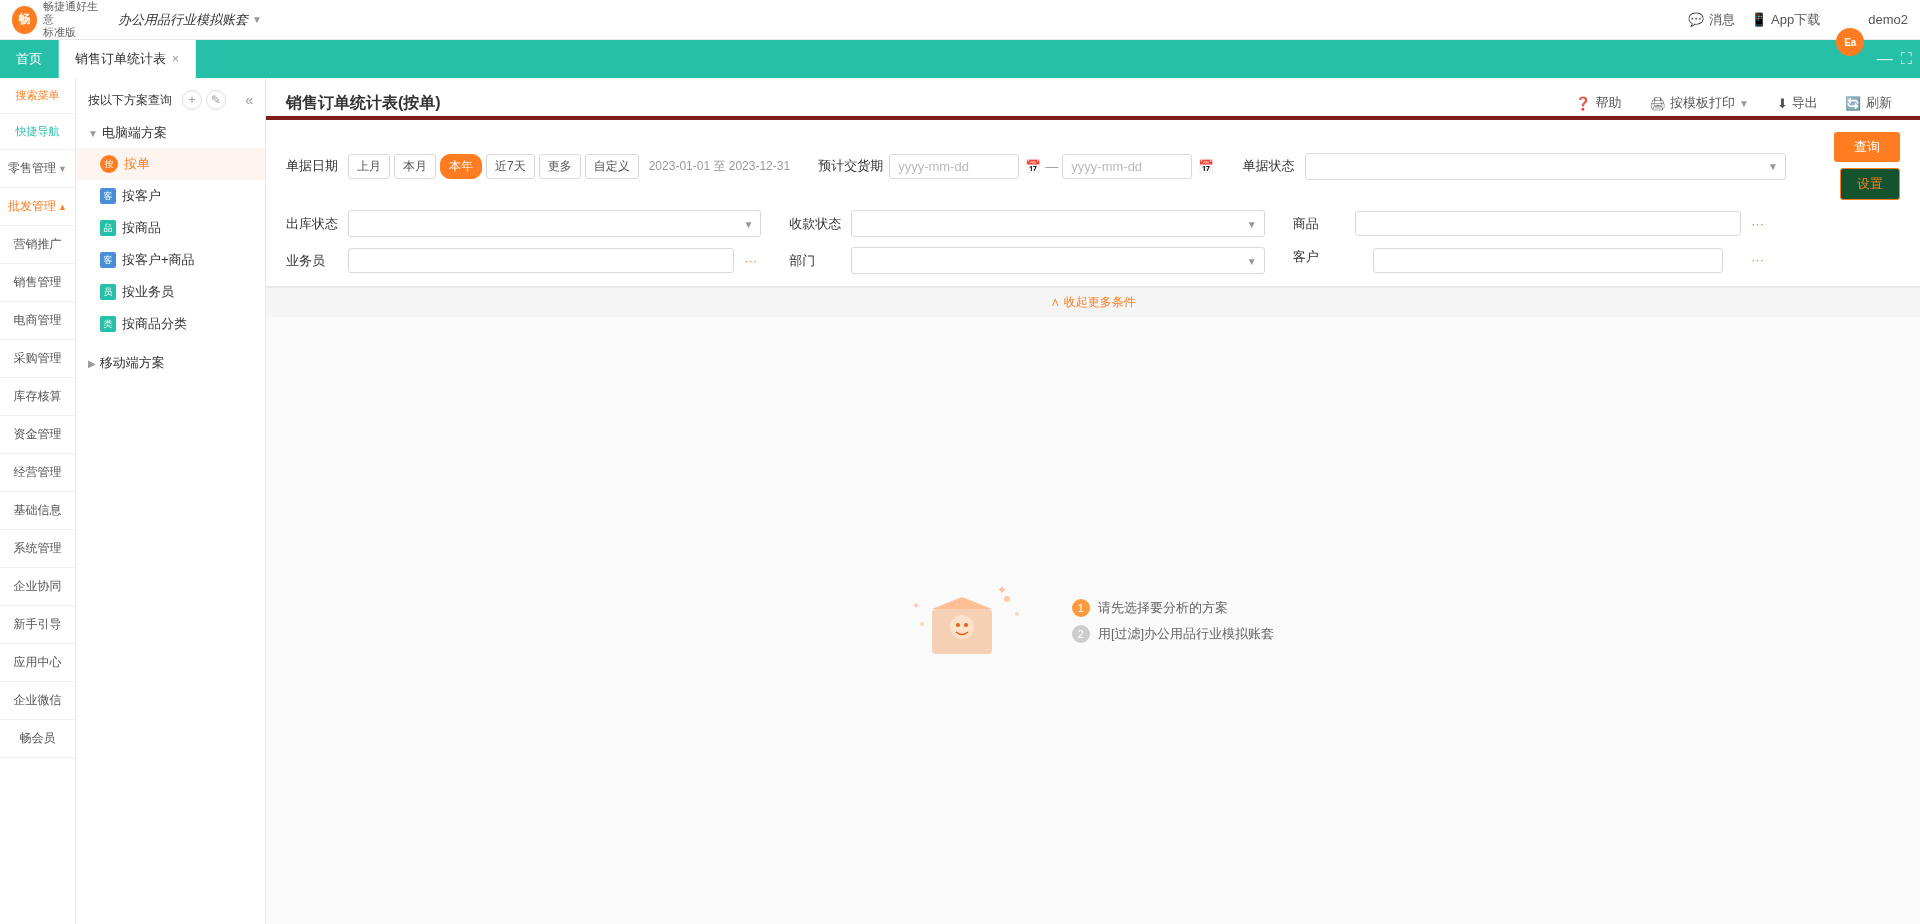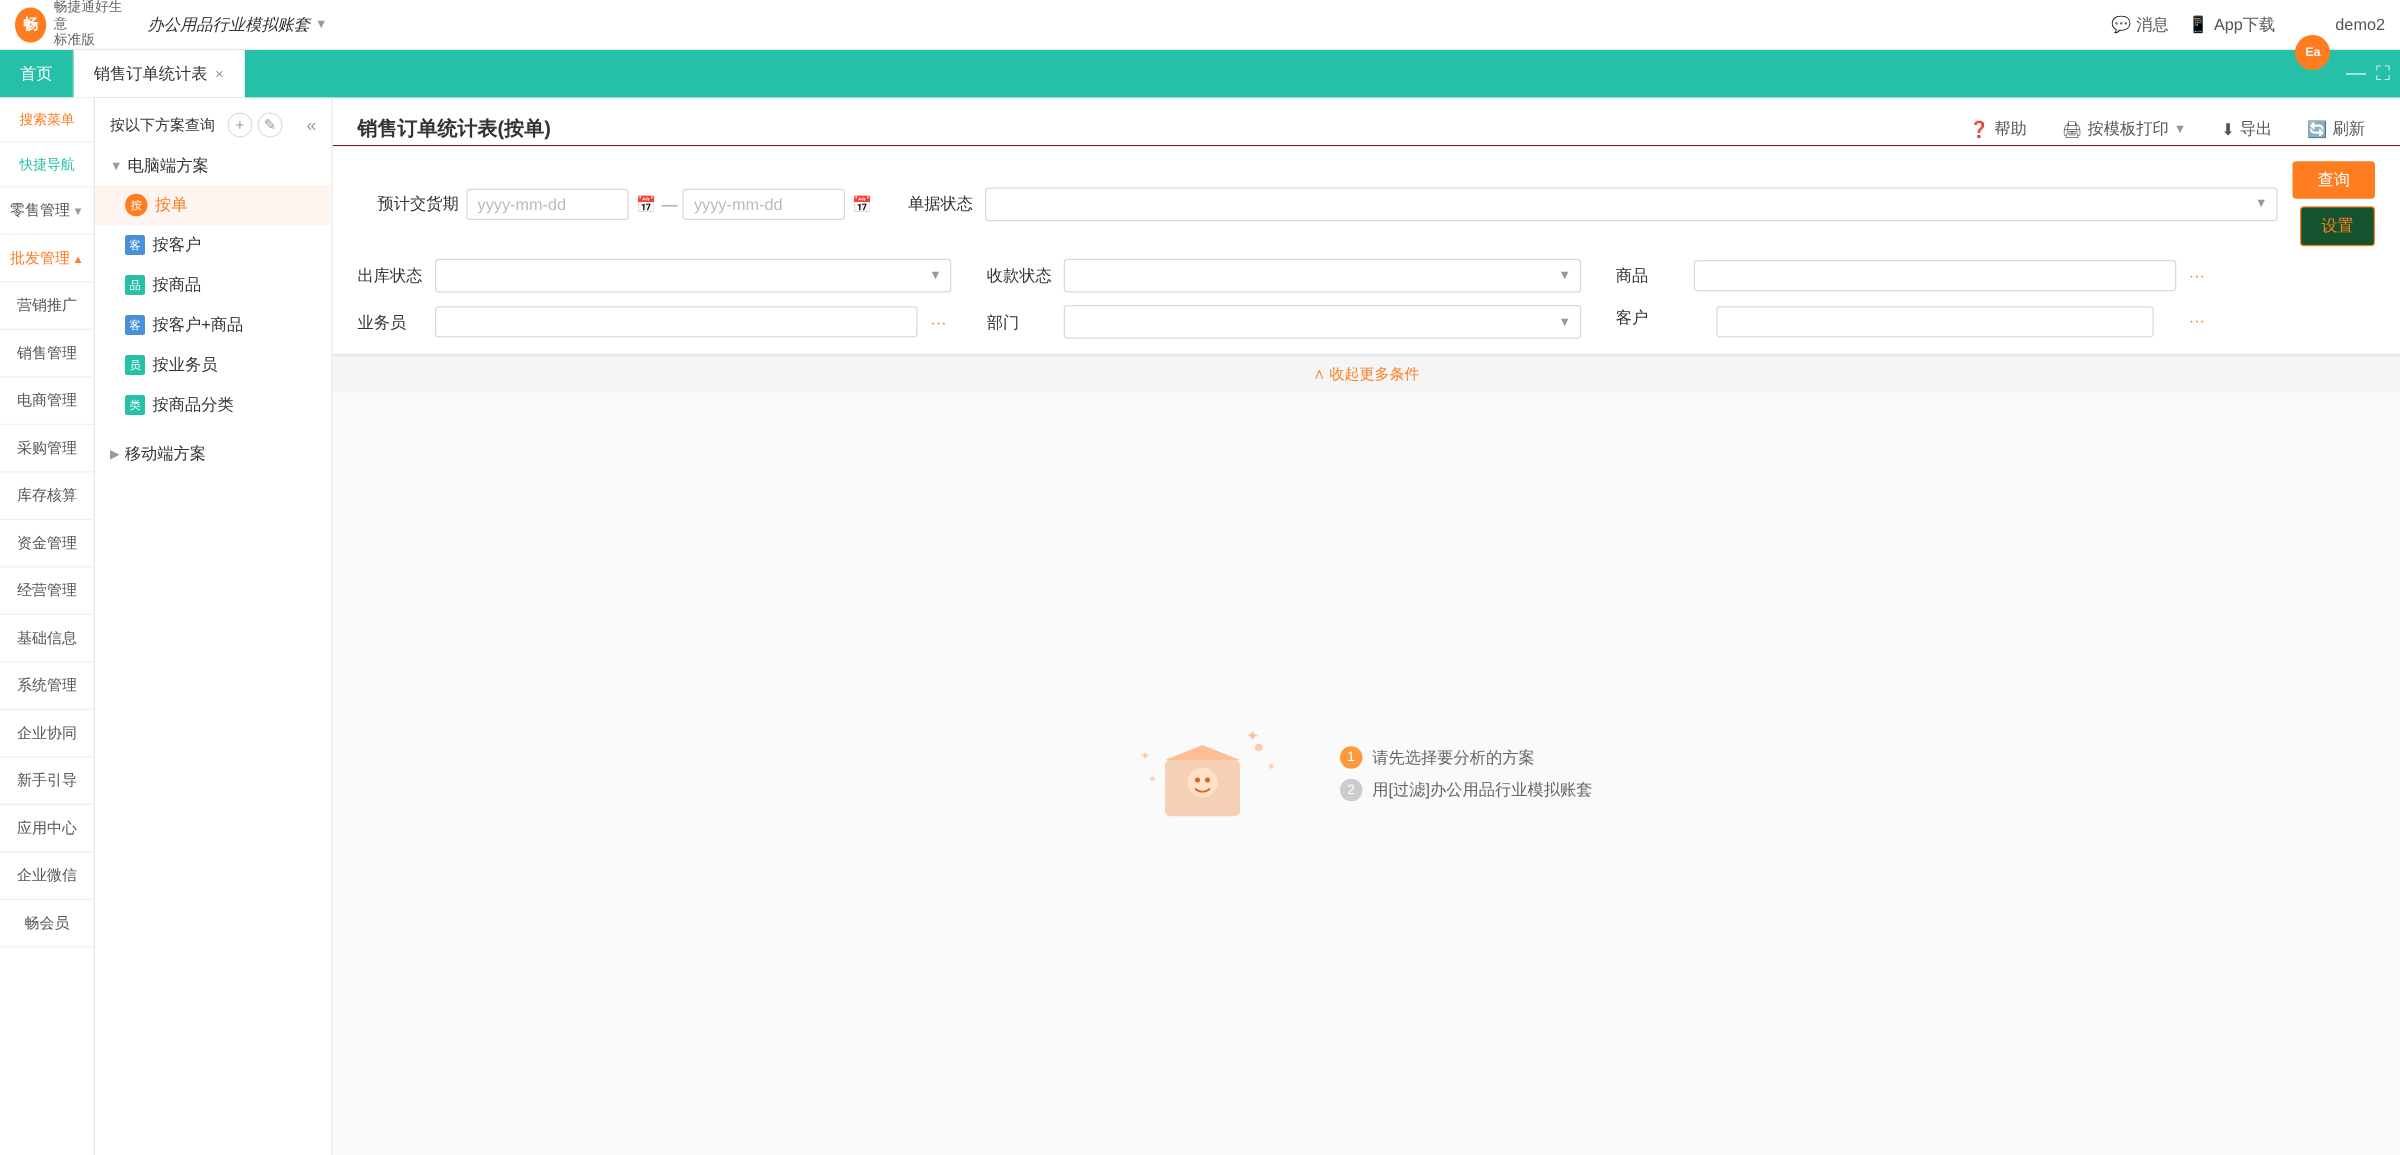--- a/index.html
+++ b/index.html
@@ -241,21 +241,21 @@
       flex: 1;
       display: flex;
       flex-direction: column;
       overflow: hidden;
     }
 
     
     .page-header {
       background: #fff;
       padding: 12px 20px 0 20px;
-      border-bottom: 1px solid #7f1d1d;
+      border-bottom: 4px solid #7f1d1d;
       display: flex;
       align-items: center;
     }
     .page-title {
       font-size: 16px;
       font-weight: bold;
       color: #333;
       flex: 1;
     }
     .page-actions {
@@ -352,20 +352,21 @@
     }
     .query-btn {
       background: #ff7c21;
       color: white;
       border: none;
       border-radius: 3px;
       padding: 6px 20px;
       font-size: 13px;
       cursor: pointer;
       white-space: nowrap;
+      margin-left: 36px;
     }
     .settings-btn {
       background: #14532d;
       color: #ff7c21;
       border: 1px solid #ff7c21;
       border-radius: 3px;
       padding: 6px 16px;
       font-size: 13px;
       cursor: pointer;
       white-space: nowrap;
@@ -629,20 +630,32 @@
             <span>🔄</span>
             <span>刷新</span>
           </div>
         </div>
       </div>
 
       <div class="filter-area">
 
         <div class="filter-row">
 
+          <div style="display:flex;align-items:center;gap:6px;flex:0 0 auto;">
+            <span class="filter-label">单据日期</span>
+            <div class="date-filter-group">
+              <button class="date-btn">上月</button>
+              <button class="date-btn">本月</button>
+              <button class="date-btn active">本年</button>
+              <button class="date-btn">近7天</button>
+              <button class="date-btn">更多</button>
+              <button class="date-btn">自定义</button>
+            </div>
+            <span class="date-range-text">2023-01-01 至 2023-12-31</span>
+          </div>
 
           <div style="display:flex;align-items:center;gap:6px;margin-left:16px;">
             <span class="filter-label">预计交货期</span>
             <div class="date-input-group">
               <input class="date-input-field" type="text" placeholder="yyyy-mm-dd" style="">
               <span class="calendar-icon">📅</span>
               <span class="date-separator">—</span>
               <input class="date-input-field" type="text" placeholder="yyyy-mm-dd" style="">
               <span class="calendar-icon">📅</span>
             </div>

